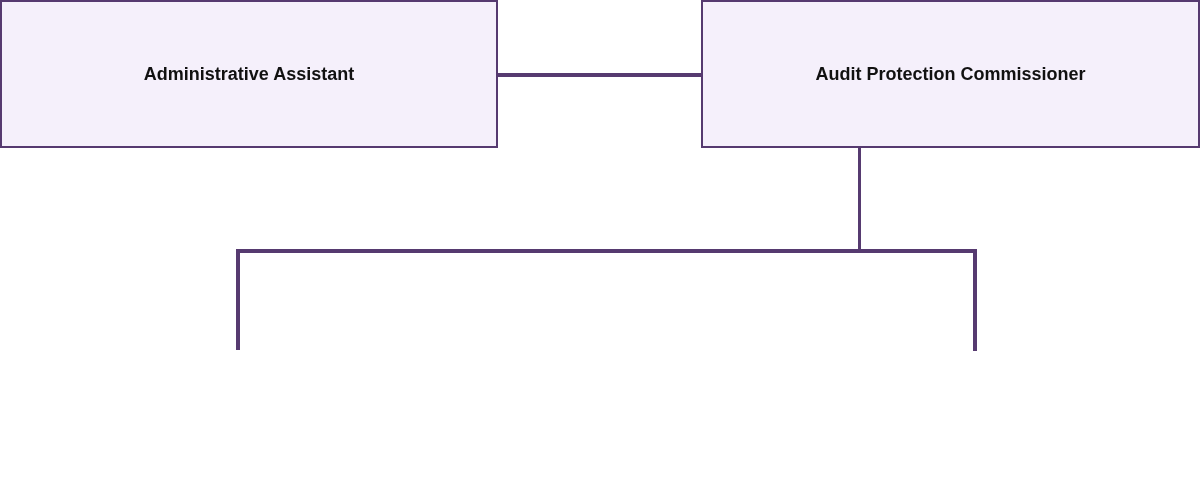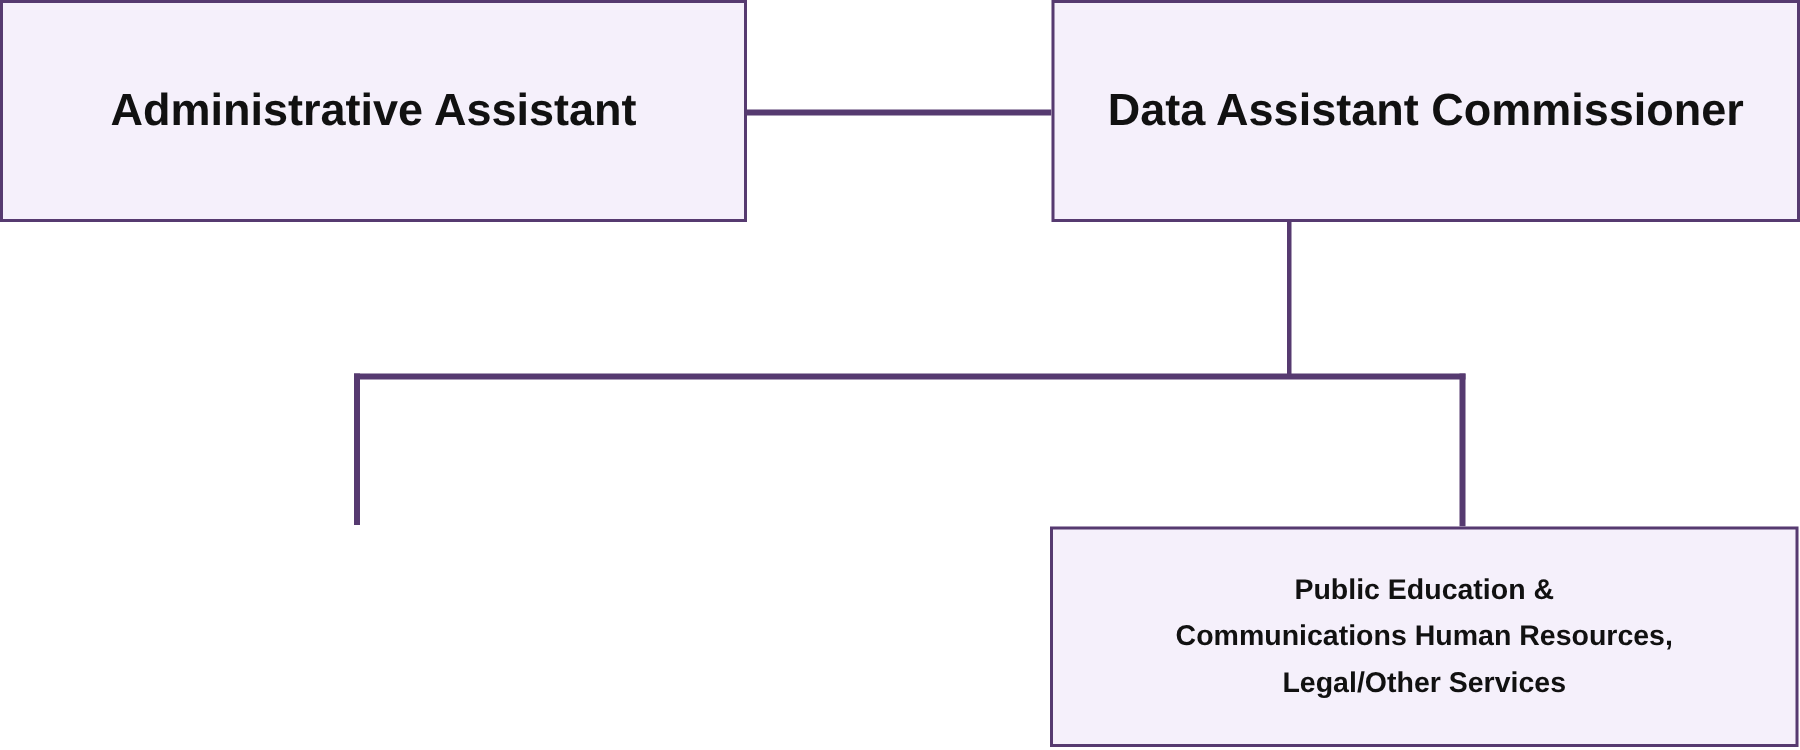--- a/index.html
+++ b/index.html
@@ -21,21 +21,21 @@
     background: #f5f0fb;
     border: 2px solid #563a70;
     display: flex;
     align-items: center;
     justify-content: center;
     text-align: center;
     color: #111111;
     font-weight: 700;
     white-space: pre-line;
   }
-  .org-box.top-row { font-size: 30px; line-height: 30px; }
+  .org-box.top-row { font-size: 18px; line-height: 30px; }
   .org-box.bottom-row { font-size: 19px; line-height: 31px; }
 
   #box-admin { left: 0px;   top: 0px;   width: 498px; height: 148px; }
   #box-dpc   { left: 701px; top: 0px;   width: 499px; height: 148px; }
   #box-inv   { left: 0px;   top: 350px; width: 500px; height: 148px; }
   #box-pub   { left: 700px; top: 351px; width: 499px; height: 147px; }
 
   .connector {
     position: absolute;
     background: #563a70;
@@ -55,23 +55,18 @@
   <div class="connector" id="dpc-drop"></div>
   <div class="connector" id="tree-bar"></div>
   <div class="connector" id="left-branch"></div>
   <div class="connector" id="right-branch"></div>
 
   <div class="org-box top-row" id="box-admin">
     <span>Administrative Assistant</span>
   </div>
 
   <div class="org-box top-row" id="box-dpc">
-    <span>Data Assistant Commissioner</span>
+    <span>Audit Protection Commissioner</span>
   </div>
 
 
-  <div class="org-box bottom-row" id="box-pub">
-    <span>Public Education &amp;
-Communications Human Resources,
-Legal/Other Services</span>
-  </div>
 
 </div>
 
 </body></html>

